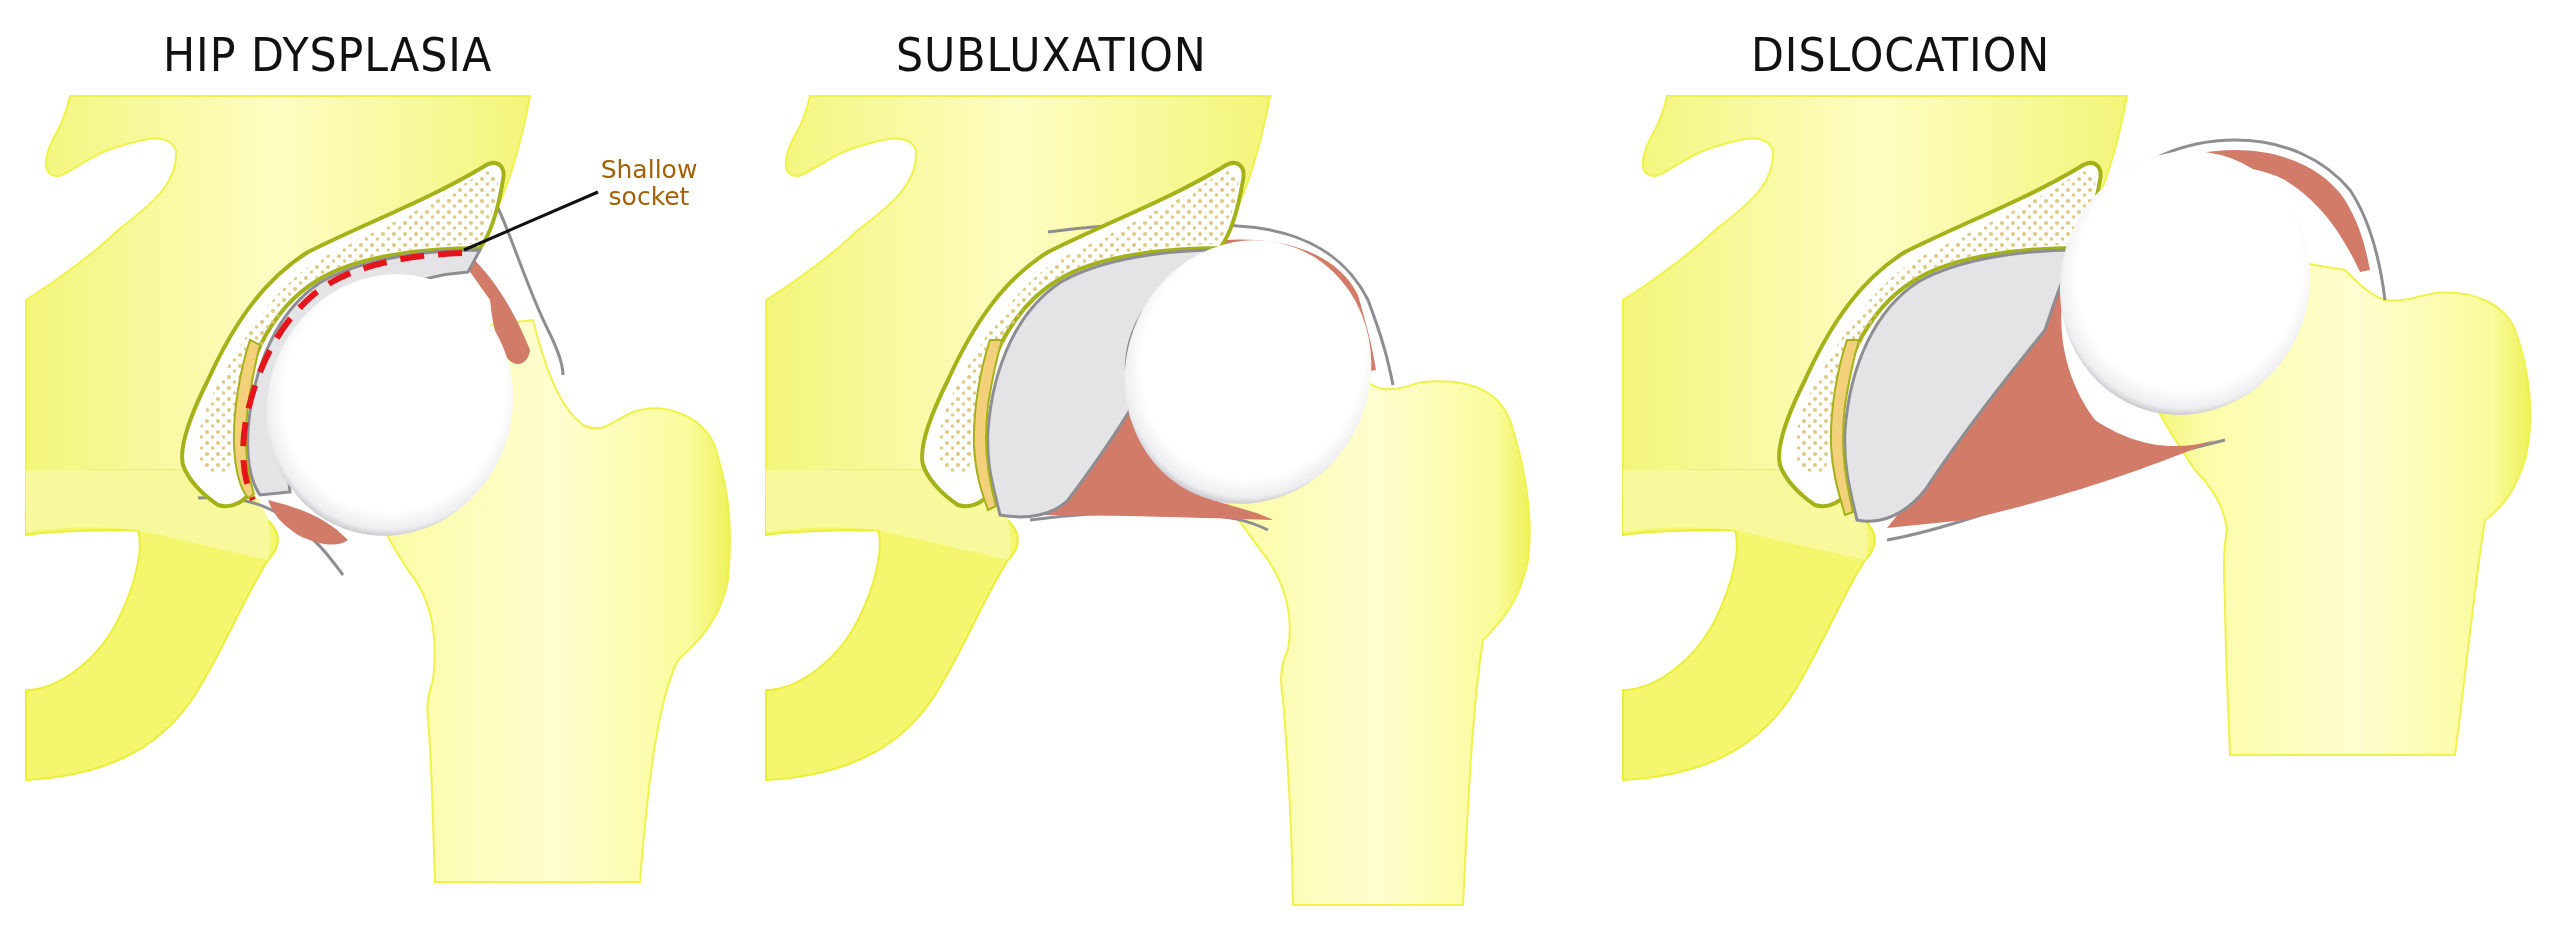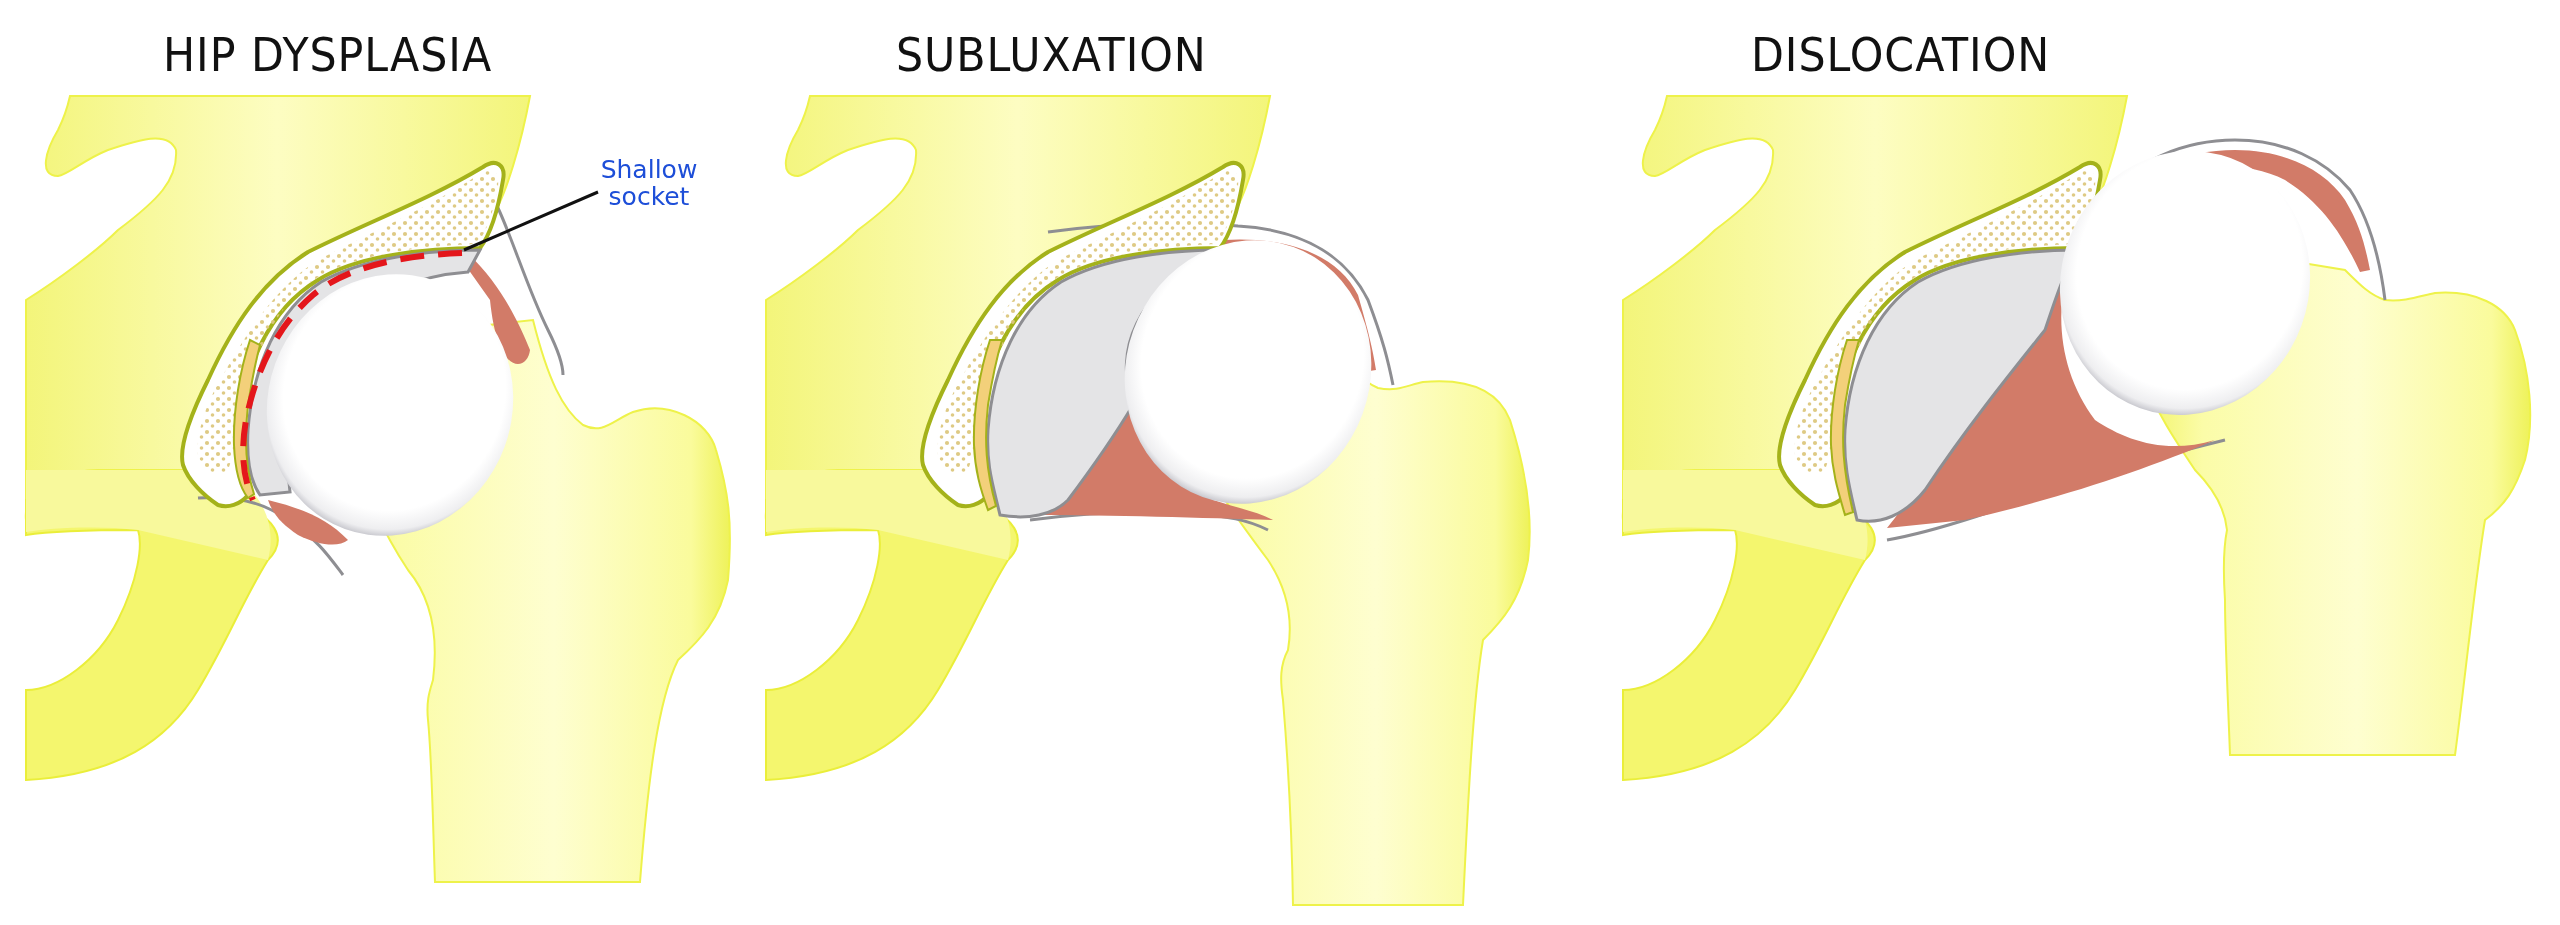--- a/index.html
+++ b/index.html
@@ -5,21 +5,21 @@
   html, body { margin: 0; padding: 0; background: #ffffff; }
   body { width: 2560px; height: 925px; overflow: hidden; position: relative; font-family: "DejaVu Sans", sans-serif; }
   #stage { position: absolute; left: 0; top: 0; width: 2400px; height: 925px; }
   .panel-title {
     position: absolute; top: 28px; font-family: "DejaVu Sans", sans-serif;
     font-weight: normal; font-size: 46px; letter-spacing: 1px; color: #111; white-space: nowrap;
     transform: scaleX(0.93); transform-origin: left top;
   }
   .callout-label {
     position: absolute; font-family: "DejaVu Sans", sans-serif; font-size: 25px; line-height: 27px;
-    color: #1d4ed8; text-align: center;
+    color: #a16207; text-align: center;
   }
 </style>
 </head>
 <body>
 
 <div id="stage">
 
   <svg width="2560" height="925" viewBox="0 0 2560 925" xmlns="http://www.w3.org/2000/svg">
     <defs>
       <linearGradient id="boneGrad" x1="0" y1="0" x2="1" y2="0">

